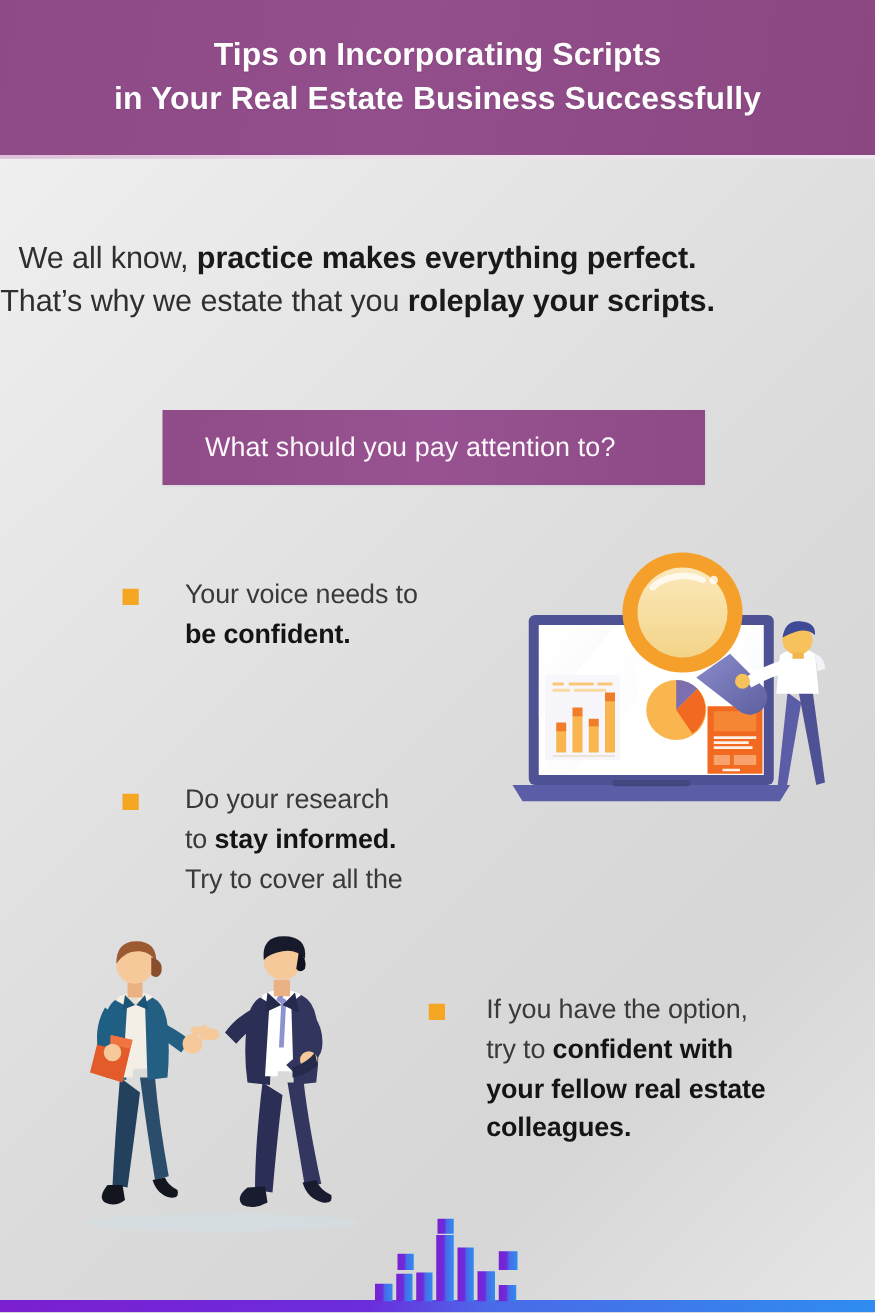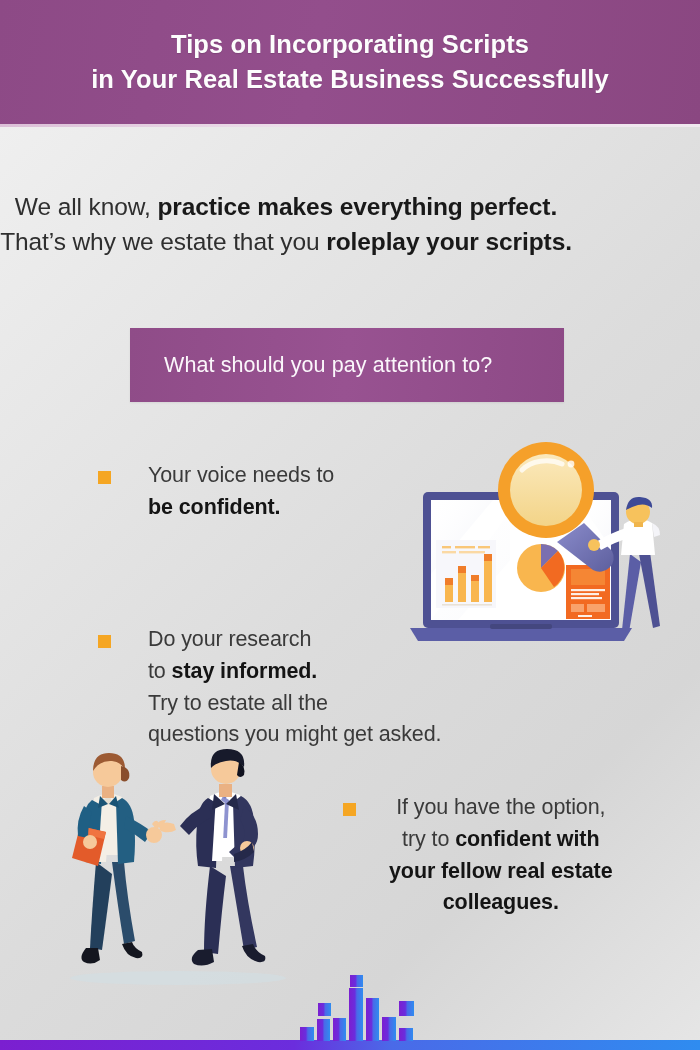--- a/index.html
+++ b/index.html
@@ -38,21 +38,21 @@
   .intro {
     position:absolute; left:0; top:190px; width:572px;
     text-align:center; color:#2f2f2f;
     font-size:24.5px; line-height:1.42; letter-spacing:-.1px;
   }
   .intro b { font-weight:700; color:#191919; }
   .intro .line { display:block; }
 
   
   .callout {
-    position:absolute; left:130px; top:328px; width:434px; height:74px;
+    position:absolute; left:130px; top:328px; width:434px; height:60px;
     background:linear-gradient(95deg,#8f4c88 0%,#985291 50%,#8d4a86 100%);
     display:flex; align-items:center;
     box-shadow:0 1px 2px rgba(0,0,0,.07);
   }
   .callout-text {
     color:#fbf7fb; font-size:21.5px; font-weight:400;
     padding-left:34px; letter-spacing:.1px;
   }
 
   
@@ -65,21 +65,21 @@
     color:#3a3a3a; font-size:21.5px; line-height:1.48;
     letter-spacing:-.1px;
   }
   .bullet-body b { font-weight:700; color:#141414; }
   .bullet-body .line { display:block; }
 
   #b1 { left:98px; top:448px; width:330px;margin-top:12px; }
   #b1 .bullet-body { margin-left:37px; }
   #b2 { left:98px; top:582px; width:420px;margin-top:42px; }
   #b2 .bullet-body { margin-left:37px; }
-  #b3 { left:343px; top:792px; width:330px;text-align:center; }
+  #b3 { left:343px; top:792px; width:330px; }
   #b3 .bullet-body { margin-left:33px; }
 
   
   .illo-laptop { position:absolute; left:398px; top:428px; width:292px; height:222px; }
   .illo-people { position:absolute; left:58px; top:738px; width:246px; height:252px; }
 
   
   .bottom-strip { position:absolute; left:0; bottom:0; width:700px; height:78px; }
 </style>
 </head>
@@ -110,22 +110,21 @@
       <span class="line"><span>Your voice needs to</span></span>
       <span class="line"><b>be confident.</b></span>
     </div>
   </div>
 
   <div class="bullet" id="b2">
     <span class="bullet-marker"></span>
     <div class="bullet-body">
       <span class="line"><span>Do your research</span></span>
       <span class="line"><span>to </span><b>stay informed.</b></span>
-      <span class="line"><span>Try to estate all the</span></span>
-      <span class="line"><span>questions you might get asked.</span></span>
+      <span class="line"><span>Try to cover all the</span></span>
     </div>
   </div>
 
   <div class="bullet" id="b3">
     <span class="bullet-marker"></span>
     <div class="bullet-body">
       <span class="line"><span>If you have the option,</span></span>
       <span class="line"><span>try to </span><b>confident with</b></span>
       <span class="line"><b>your fellow real estate</b></span>
       <span class="line"><b>colleagues.</b></span>

